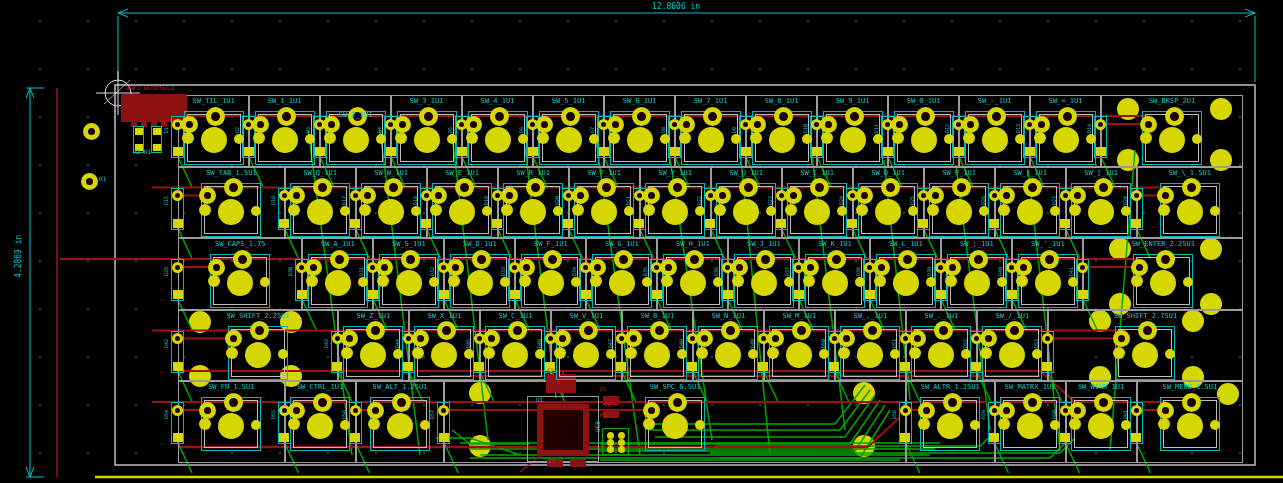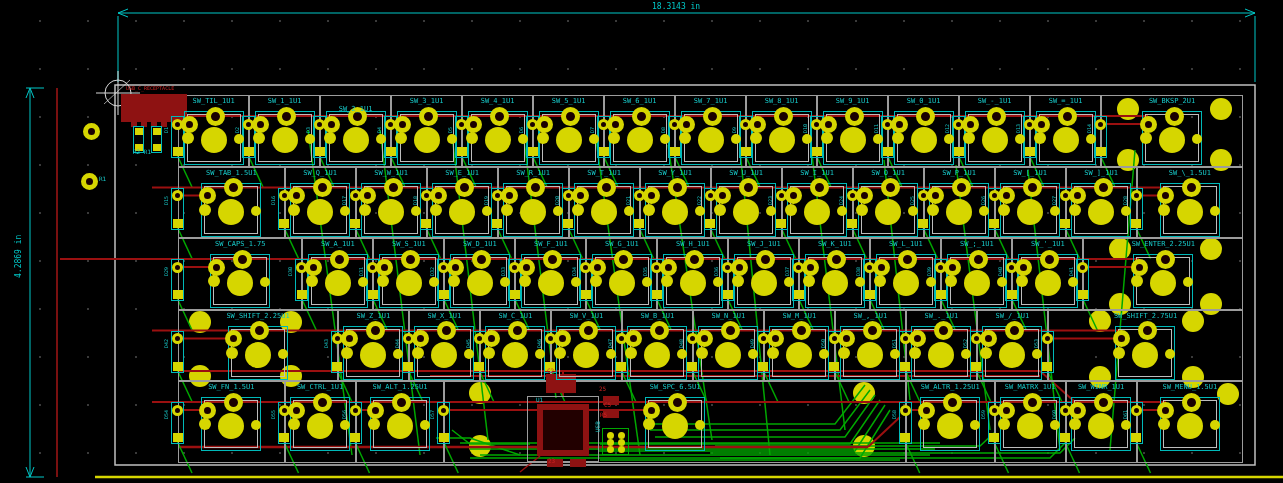--- a/index.html
+++ b/index.html
@@ -245,21 +245,21 @@
       <line x1="905.25" y1="442" x2="919.75" y2="473" stroke="#00a800" stroke-width="1.5"></line>
       <line x1="994" y1="410" x2="1006" y2="410" stroke="#9b1010" stroke-width="2"></line>
       <line x1="994" y1="442" x2="1008.5" y2="473" stroke="#00a800" stroke-width="1.5"></line>
       <line x1="1065" y1="410" x2="1077" y2="410" stroke="#9b1010" stroke-width="2"></line>
       <line x1="1065" y1="442" x2="1079.5" y2="473" stroke="#00a800" stroke-width="1.5"></line>
       <line x1="1136" y1="410" x2="1165.75" y2="410" stroke="#9b1010" stroke-width="2"></line>
       <line x1="1136" y1="442" x2="1150.5" y2="473" stroke="#00a800" stroke-width="1.5"></line>
       <line x1="152" y1="402" x2="1165.75" y2="402" stroke="#9b1010" stroke-width="2"></line>
     </svg>
 
-  <div class="dimlbl" style="left:652px;top:2px;">18.3143 in</div>
+  <div class="dimlbl" style="left:652px;top:2px;">12.8606 in</div>
   <div class="dimlbl" style="left:14px;top:278px;transform:rotate(-90deg);transform-origin:0 0;">4.2869 in</div>
 
   <div class="redlbl" style="left:126px;top:85px;font-size:5px;">USB_C_RECEPTACLE</div>
   <div class="fp-red" style="left:121px;top:94px;width:66px;height:28px;"></div>
   <div class="diode" style="left:133px;top:126px;width:11px;height:27px;">
     <div class="dpad" style="left:1px;top:1px;width:8px;height:7px;"></div>
     <div class="dpad" style="left:1px;bottom:1px;width:8px;height:7px;"></div>
   </div>
   <div class="diode" style="left:151px;top:126px;width:11px;height:27px;">
     <div class="dpad" style="left:1px;top:1px;width:8px;height:7px;"></div>
@@ -316,21 +316,21 @@
       <div class="dot" style="left:271.5px;top:127px;width:26px;height:26px;"></div>
       <div class="dot" style="left:252.5px;top:132px;width:12px;height:12px;"></div>
       <div class="dot" style="left:304.5px;top:134px;width:10px;height:10px;"></div>
       <div class="ring" style="left:277px;top:106.5px;width:19px;height:19px;"></div>
       <div class="ring" style="left:252px;top:115.5px;width:17px;height:17px;"></div>
       <div class="diode" style="left:242px;top:116px;width:13px;height:42px;"></div>
       <div class="ring" style="left:243px;top:118.5px;width:11px;height:11px;border-width:3.5px;"></div>
       <div class="dpad" style="left:243.5px;top:147px;width:10px;height:9px;"></div>
       <div class="lbl" style="left:233px;top:133px;font-size:5px;transform:rotate(-90deg);">D2</div>
       <div class="cell" style="left:320px;top:95px;width:71px;height:71.5px;"></div>
-      <div class="lbl" style="left:338.7px;top:105px;">SW_2_1U1</div>
+      <div class="lbl" style="left:338.7px;top:111px;">SW_2_1U1</div>
       <div class="sq" style="left:325.5px;top:111px;width:60px;height:54px;">
         <div class="sqin"></div>
       </div>
       <div class="dot" style="left:342.5px;top:127px;width:26px;height:26px;"></div>
       <div class="dot" style="left:323.5px;top:132px;width:12px;height:12px;"></div>
       <div class="dot" style="left:375.5px;top:134px;width:10px;height:10px;"></div>
       <div class="ring" style="left:348px;top:106.5px;width:19px;height:19px;"></div>
       <div class="ring" style="left:323px;top:115.5px;width:17px;height:17px;"></div>
       <div class="diode" style="left:313px;top:116px;width:13px;height:42px;"></div>
       <div class="ring" style="left:314px;top:118.5px;width:11px;height:11px;border-width:3.5px;"></div>

